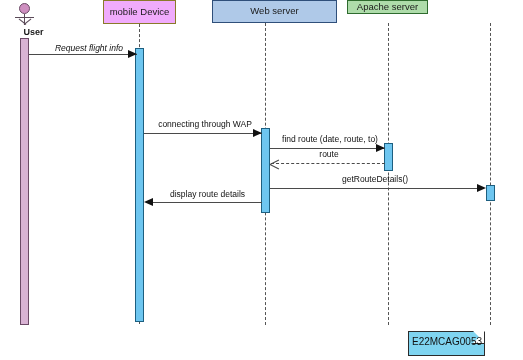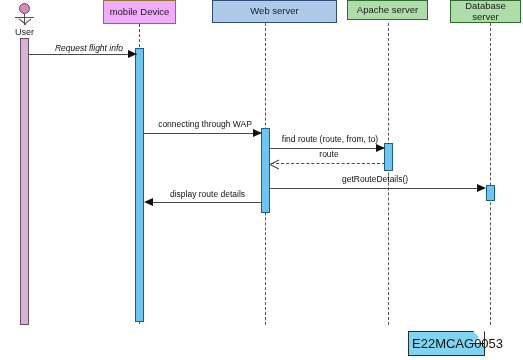--- a/index.html
+++ b/index.html
@@ -128,81 +128,78 @@
     width: 12px; height: 12px;
     background: #ffffff;
     border-left: 1px solid #2b2b2b;
     border-bottom: 1px solid #2b2b2b;
     clip-path: polygon(0 0, 100% 100%, 0 100%);
     transform: scaleX(-1);
   }
   .note-text {
     position: absolute;
     left: 4px; top: 5px;
-    font-size: 13px;
+    font-size: 10px;
     color: #111111;
     white-space: nowrap;
   }
 </style>
 </head>
 <body>
 
 <div id="canvas">
 
   <div>
     <div class="actor-head" style="left:19px; top:3px; width:11px; height:11px;"></div>
     <div class="actor-line" style="left:24px; top:14px; width:1px; height:11px;"></div>
     <div class="actor-line" style="left:15px; top:17px; width:19px; height:1px;"></div>
     <div class="actor-line" style="left:17px; top:24px; width:9px; height:1px; transform:rotate(38deg); transform-origin:right center;"></div>
     <div class="actor-line" style="left:24px; top:24px; width:9px; height:1px; transform:rotate(-38deg); transform-origin:left center;"></div>
-    <div class="actor-label" style="left:4px; top:27px; width:41px;">User</div>
+    <div class="actor-label" style="left:13px; top:27px; width:41px;font-weight:bold;">User</div>
   </div>
 
   <div class="activation act-pink" style="left:20px; top:38px; width:9px; height:287px;"></div>
 
   <div class="participant p-yellow" style="left:103px; top:0px; width:73px; height:24px;">
     <span>mobile Device</span>
   </div>
   <div class="lifeline" style="left:139px; top:24px; height:300px;"></div>
   <div class="activation act-blue" style="left:135px; top:48px; width:9px; height:274px;"></div>
 
   <div class="participant p-blue" style="left:212px; top:0px; width:125px; height:23px;">
     <span>Web server</span>
   </div>
   <div class="lifeline" style="left:265px; top:23px; height:302px;"></div>
   <div class="activation act-blue" style="left:261px; top:128px; width:9px; height:85px;"></div>
 
-  <div class="participant p-green" style="left:347px; top:0px; width:81px; height:20px;">
+  <div class="participant p-green" style="left:347px; top:0px; width:81px; height:14px;">
     <span>Apache server</span>
   </div>
   <div class="lifeline" style="left:388px; top:23px; height:302px;"></div>
   <div class="activation act-blue" style="left:384px; top:143px; width:9px; height:28px;"></div>
 
-  <div class="participant p-green" style="left:450px; top:0px; width:71px; height:23px;">
-    <span>Database server</span>
-  </div>
   <div class="lifeline" style="left:490px; top:23px; height:302px;"></div>
   <div class="activation act-blue" style="left:486px; top:185px; width:9px; height:16px;"></div>
 
   <div>
     <div class="msg-line" style="left:29px; top:54px; width:108px;"></div>
     <div class="arrow-solid-right" style="left:128px; top:50px;"></div>
     <div class="msg-label" style="left:34px; top:43px; width:110px;font-style:italic;">Request flight info</div>
   </div>
 
   <div>
     <div class="msg-line" style="left:144px; top:133px; width:118px;"></div>
     <div class="arrow-solid-right" style="left:253px; top:129px;"></div>
     <div class="msg-label" style="left:150px; top:119px; width:110px;">connecting through WAP</div>
   </div>
 
   <div>
     <div class="msg-line" style="left:270px; top:148px; width:115px;"></div>
     <div class="arrow-solid-right" style="left:376px; top:144px;"></div>
-    <div class="msg-label" style="left:274px; top:134px; width:112px;">find route (route, from, to)</div>
+    <div class="msg-label" style="left:274px; top:134px; width:112px;">find route (date, route, to)</div>
   </div>
 
   <div>
     <div class="msg-line dashed" style="left:271px; top:163px; width:114px;"></div>
     <div class="arrow-open-left" style="left:270px; top:159px;"></div>
     <div class="msg-label" style="left:274px; top:149px; width:110px;">route</div>
   </div>
 
   <div>
     <div class="msg-line" style="left:270px; top:188px; width:210px;"></div>

